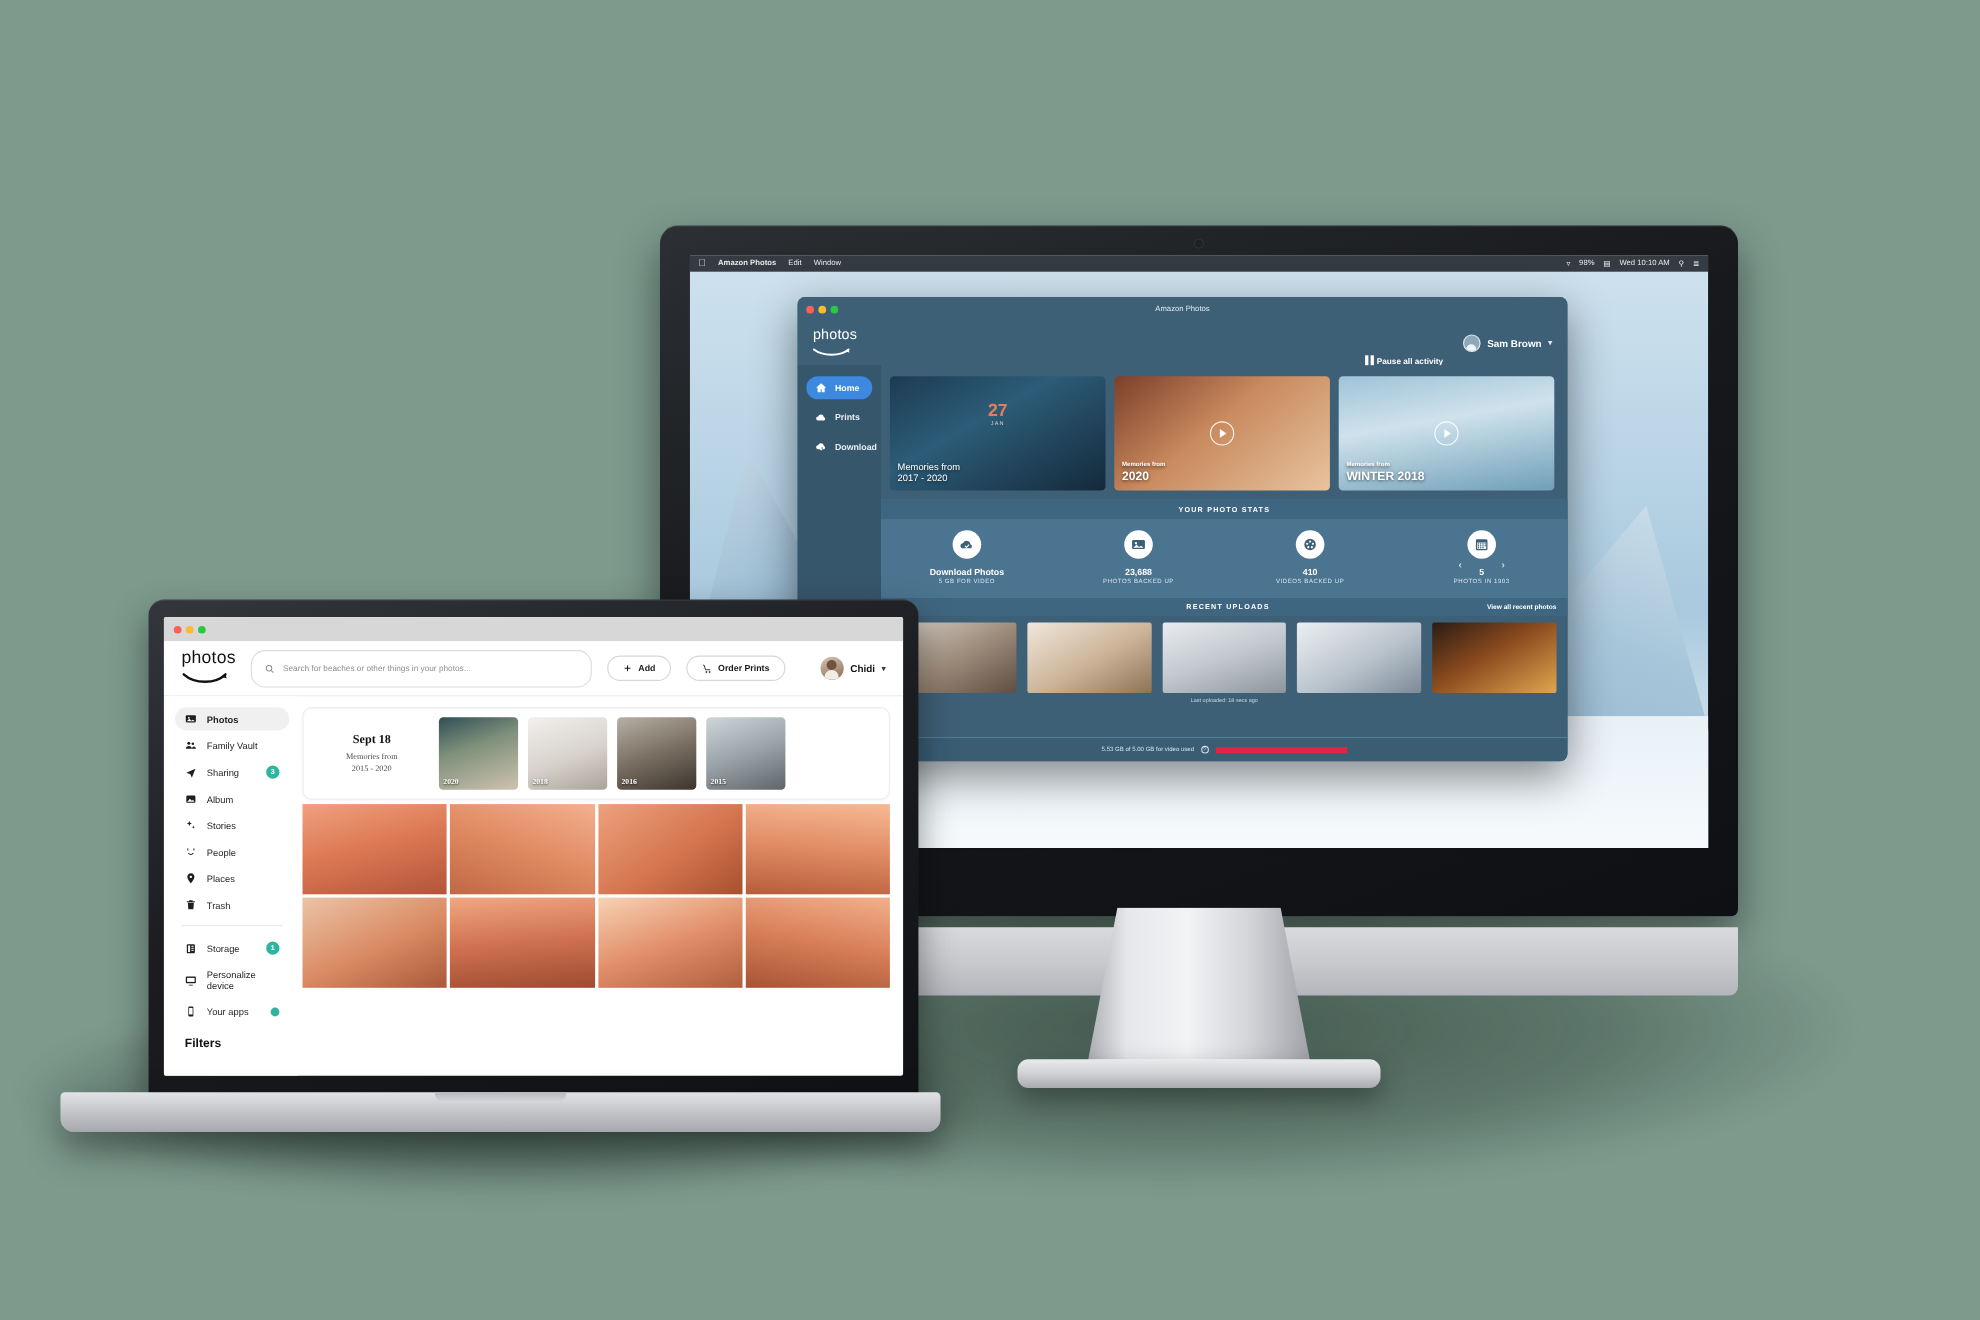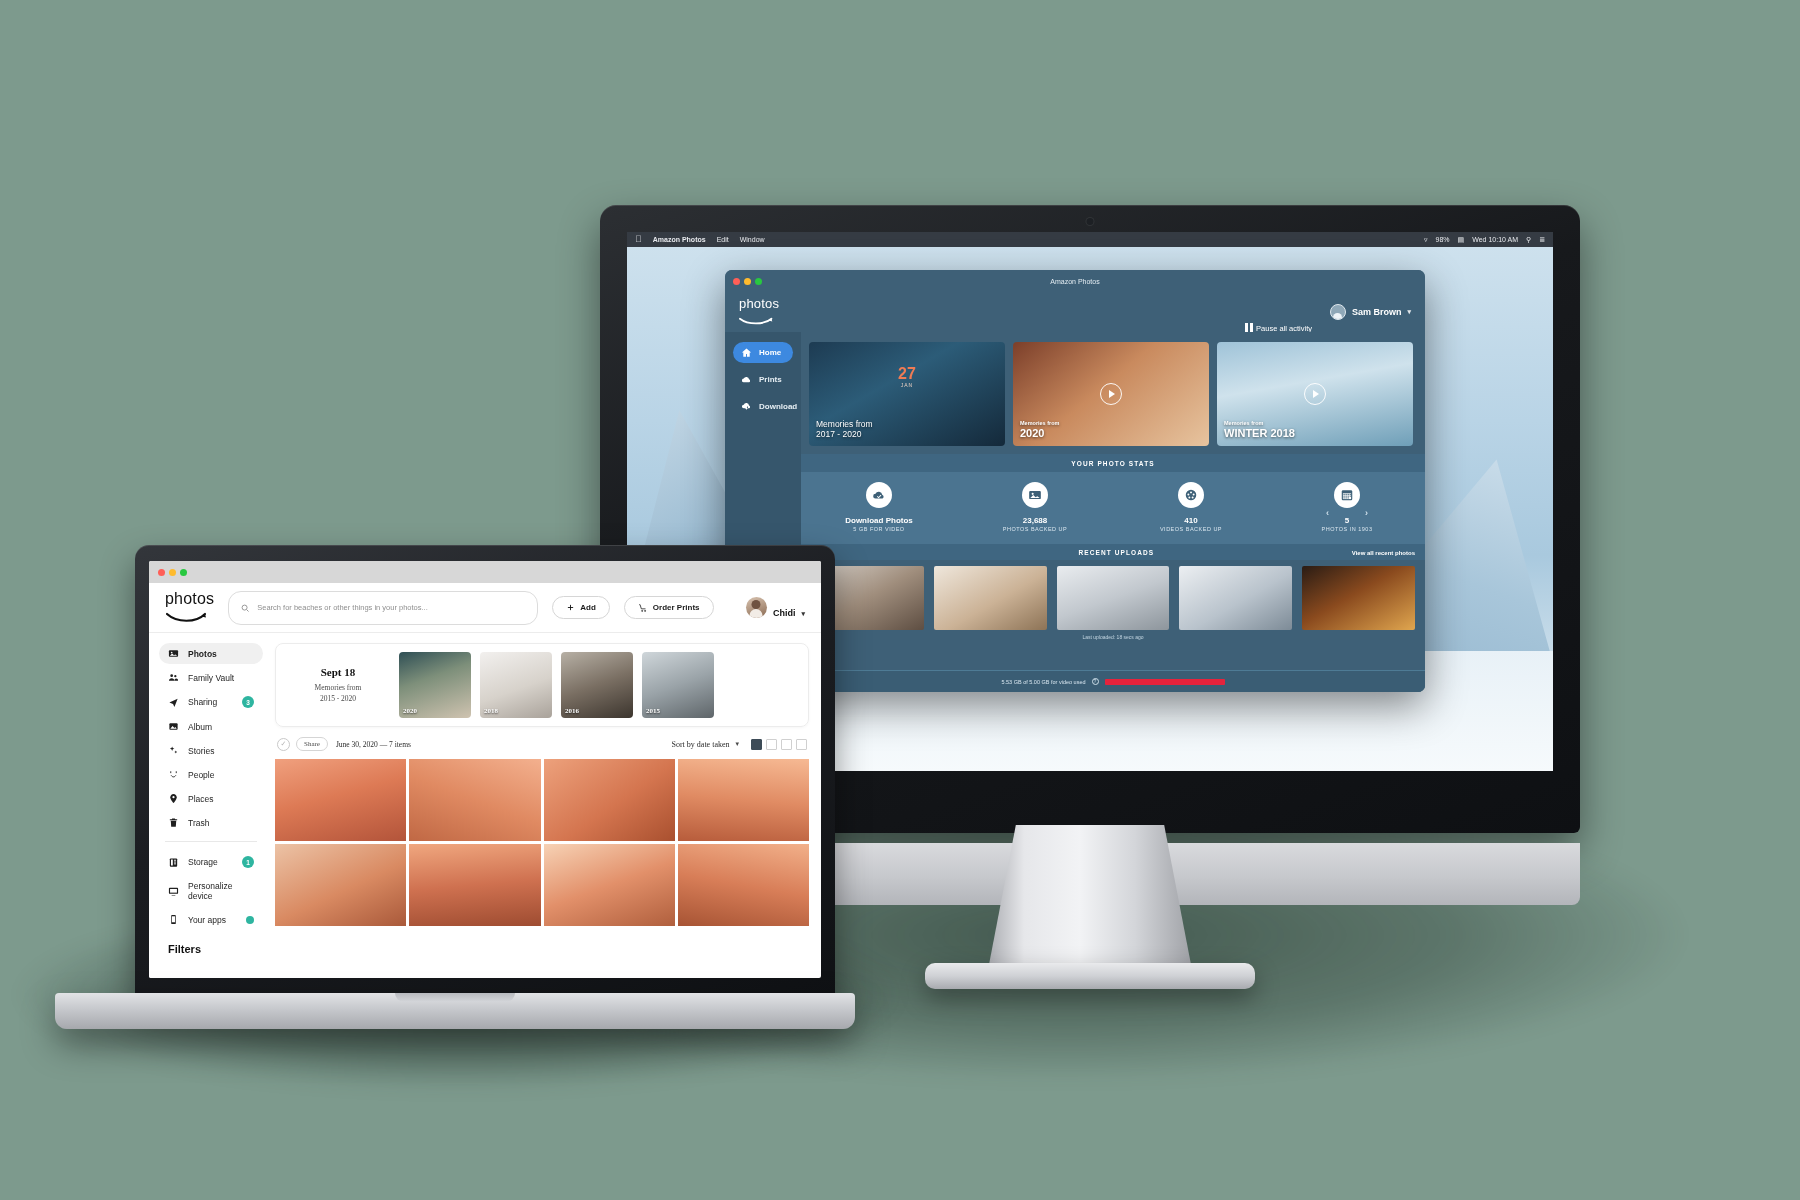--- a/index.html
+++ b/index.html
@@ -80,21 +80,21 @@
   .tl-dots { display:flex; gap:4px; }
   .tl-dots i { width:7px;height:7px;border-radius:50%; display:block; }
   .tl-dots i.r{background:#ff5f57;} .tl-dots i.y{background:#febb2e;} .tl-dots i.g{background:#28c840;}
   .ap-title { position:absolute; left:0; right:0; text-align:center; font-size:7px; color:#e3ecf2; }
 
   .ap-header { height:40px; background:#3e6077; display:flex; align-items:center; padding:0 14px; flex:none; }
   .ap-logo { color:#fff; }
   .ap-logo .word { font-size:13px; letter-spacing:.2px; font-family:"Liberation Sans",sans-serif; }
   .ap-logo .smile { width:36px; height:9px; margin-top:-1px; }
   .ap-header-right { margin-left:auto; display:flex; align-items:center; gap:18px; }
-  .pause-btn { display:flex; align-items:center; gap:3px; color:#fff; font-size:7.5px; font-weight:normal;margin-top:32px; }
+  .pause-btn { display:flex; align-items:center; gap:3px; color:#fff; font-size:7.5px; font-weight:bold;margin-top:32px; }
   .pause-ico { display:flex; gap:2px; }
   .pause-ico b { width:3px; height:11px; background:#fff; display:block; }
   .user-chip { display:flex; align-items:center; gap:6px; color:#fff; font-size:9px; font-weight:bold; }
   .avatar-circle { width:16px; height:16px; border-radius:50%; background:#8fa8b8;
     border:1.2px solid #dfe8ee; display:flex; align-items:flex-end; justify-content:center; overflow:hidden; }
   .avatar-circle span { width:9px;height:6px;border-radius:5px 5px 0 0;background:#eef4f8; display:block; margin-bottom:0; }
   .caret { font-size:7px; opacity:.85; }
 
   .ap-body { flex:1; display:flex; min-height:0; }
   .ap-side { width:76px; background:#36566c; padding:10px 8px; flex:none; }
@@ -169,21 +169,21 @@
   .lt-top { height:22px; background:#d7d7d7; display:flex; align-items:center; padding:0 9px; }
   .lt-header { height:50px; background:#fff; display:flex; align-items:center; padding:0 16px; gap:14px;
     border-bottom:1px solid #ececec; }
   .lt-logo .word { font-size:16px; color:#111; letter-spacing:.2px; }
   .lt-logo .smile { width:44px; height:11px; margin-top:-3px; }
   .lt-search { flex:1; max-width:310px; height:34px; border:1px solid #dcdcdc; border-radius:13px;
     display:flex; align-items:center; gap:7px; padding:0 11px; }
   .lt-search .ph { font-size:7.5px; color:#8f8f8f; }
   .lt-btn { height:23px; border:1px solid #d6d6d6; border-radius:13px; display:flex; align-items:center;
     gap:5px; padding:0 13px; font-size:8px; font-weight:bold; color:#1b1b1b; }
-  .lt-user { display:flex; align-items:flex-end; gap:6px; font-size:9px; font-weight:bold; color:#111; margin-left:auto; }
+  .lt-user { display:flex; align-items:center; gap:6px; font-size:9px; font-weight:bold; color:#111; margin-left:auto; }
   .lt-ava { width:21px;height:21px;border-radius:50%; overflow:hidden;
     background:linear-gradient(160deg,#d8c3b0,#8a6a52); position:relative; }
   .lt-ava:after{content:"";position:absolute;left:50%;bottom:0;transform:translateX(-50%);
     width:13px;height:9px;border-radius:7px 7px 0 0;background:#f2ece6;}
   .lt-ava:before{content:"";position:absolute;left:50%;top:3px;transform:translateX(-50%);
     width:9px;height:9px;border-radius:50%;background:#6f5240;}
 
   .lt-body { display:flex; height:345px; }
   .lt-side { width:122px; padding:10px 8px 0 10px; background:#fff; flex:none; }
   .lt-item { display:flex; align-items:center; gap:9px; padding:5px 9px; border-radius:15px;
@@ -633,35 +633,20 @@
                 <span class="yr">2018</span>
               </div>
               <div class="mem-thumb ph-girl3">
                 <span class="yr">2016</span>
               </div>
               <div class="mem-thumb ph-puppy">
                 <span class="yr">2015</span>
               </div>
             </div>
 
-            <div class="lt-sortrow">
-              <span class="pillchk">✓</span>
-              <span class="pillbtn">Share</span>
-              <span class="datelbl">June 30, 2020 — 7 items</span>
-              <span class="sortlbl">
-                <span>Sort by date taken</span>
-                <span class="caret">▾</span>
-              </span>
-              <span class="viewmodes">
-                <i class="vm on"></i>
-                <i class="vm"></i>
-                <i class="vm"></i>
-                <i class="vm"></i>
-              </span>
-            </div>
 
             <div class="grid-photos">
               <div class="gp ph-wall1"></div>
               <div class="gp ph-wall2"></div>
               <div class="gp ph-wall3"></div>
               <div class="gp ph-wall4"></div>
               <div class="gp ph-wall5"></div>
               <div class="gp ph-wall6"></div>
               <div class="gp ph-wall7"></div>
               <div class="gp ph-wall8"></div>

